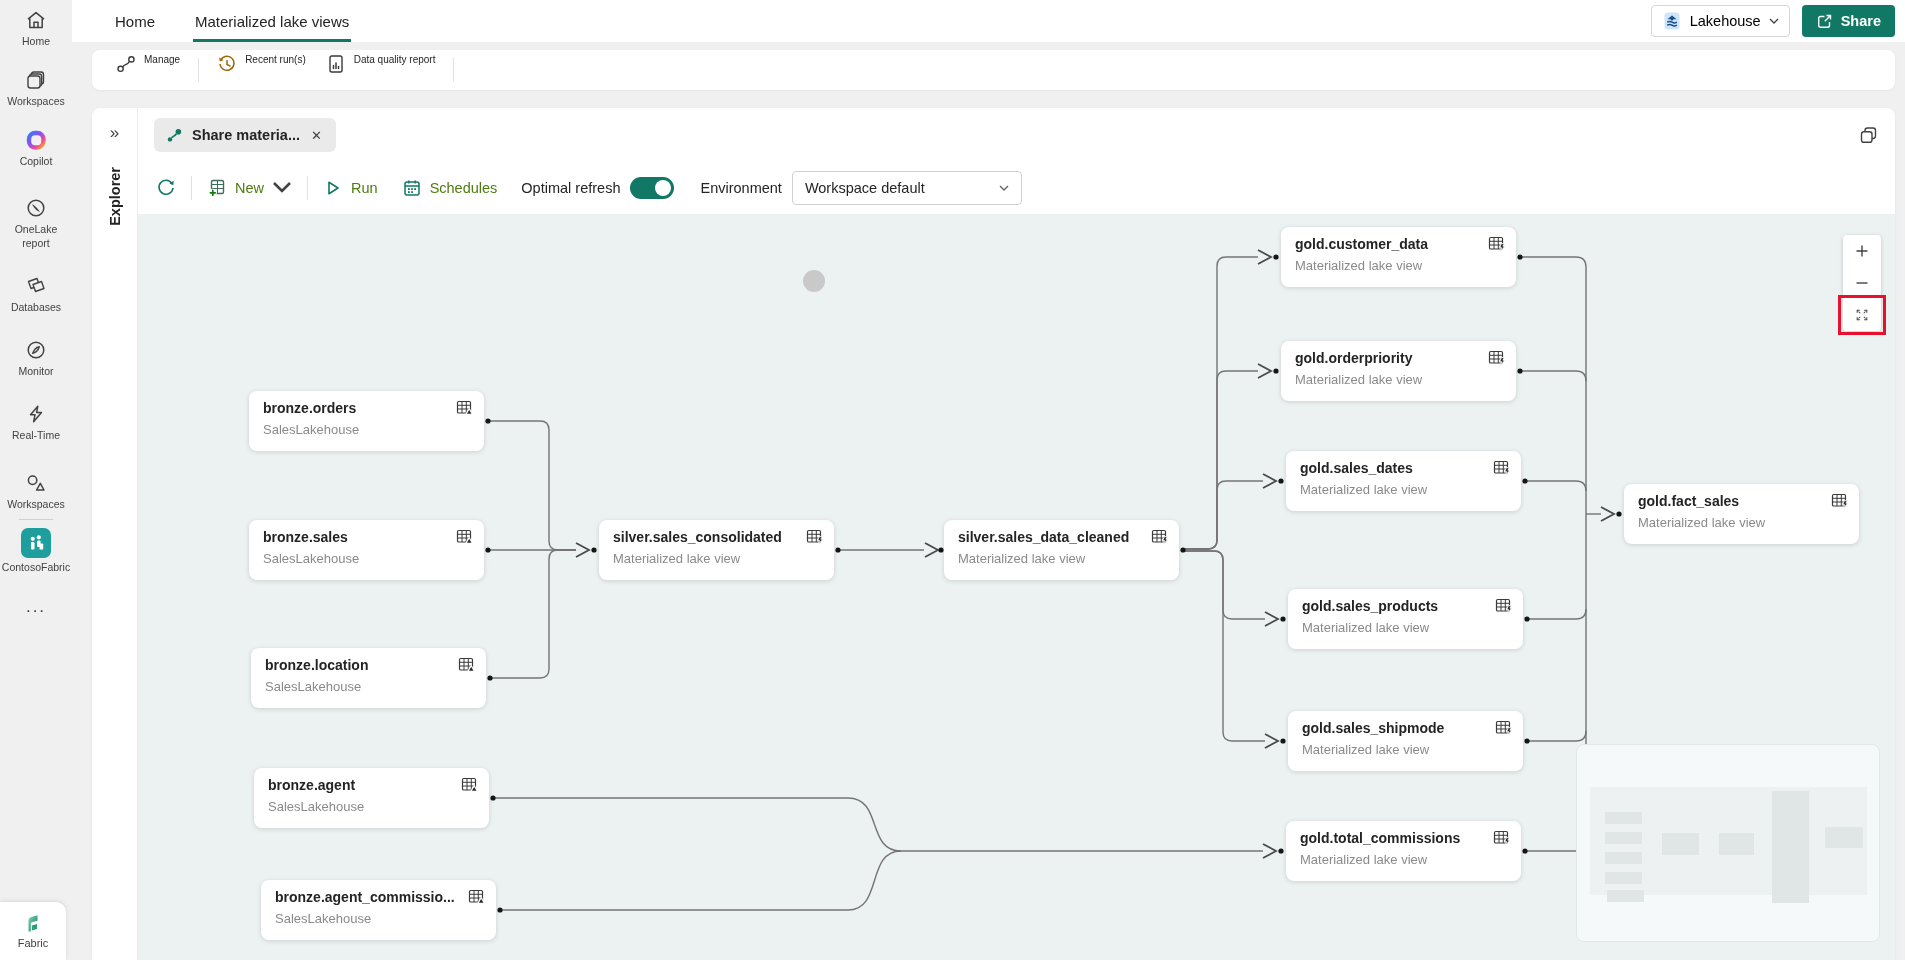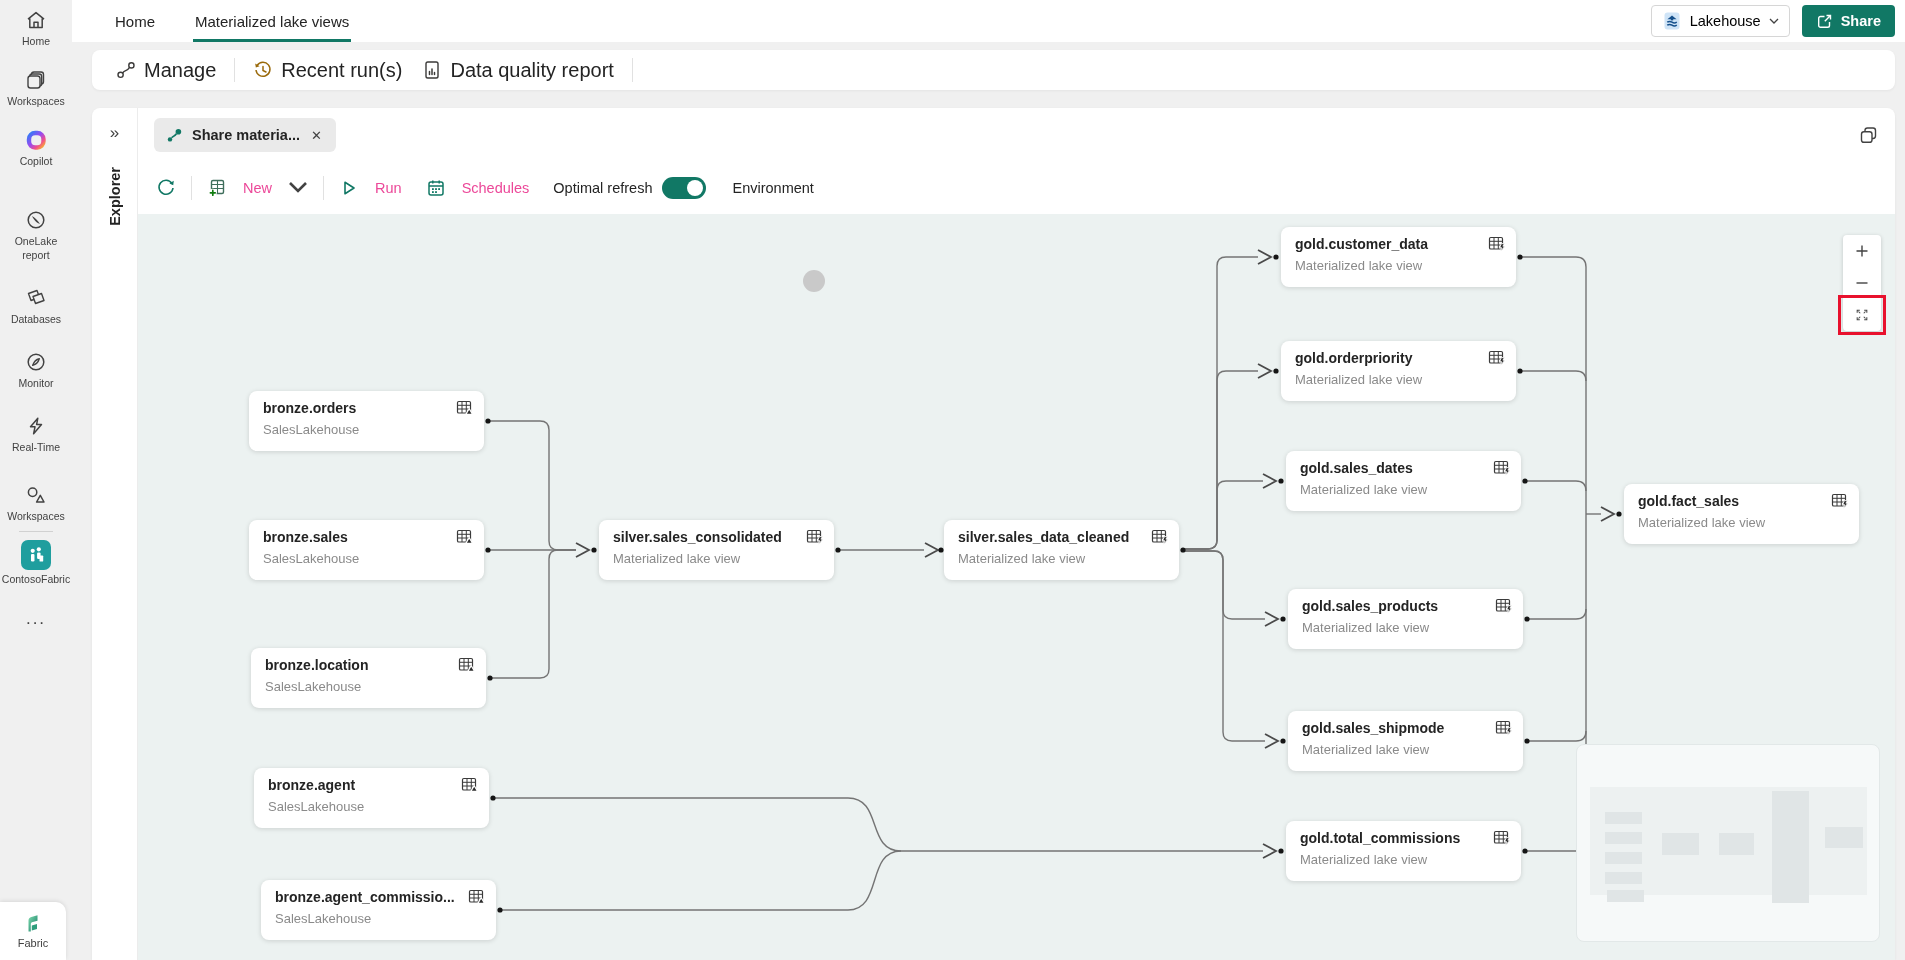--- a/index.html
+++ b/index.html
@@ -30,40 +30,40 @@
 
   .topbar { height:42px; background:#fff; display:flex; align-items:center; padding:0 10px 0 41px; }
   .top-tab { height:42px; display:flex; align-items:center; padding:0 2px; margin-right:36px; font-size:15px; color:#242424; cursor:pointer; border-bottom:3px solid transparent; border-top:3px solid transparent; }
   .top-tab.active { font-weight:400; border-bottom-color:#117865; }
   .top-actions { margin-left:auto; display:flex; align-items:center; gap:12px; }
   .switcher-btn { height:32px; display:flex; align-items:center; gap:8px; background:#fff; border:1px solid #d6d6d6; border-radius:4px; padding:0 10px; font-size:14.5px; cursor:pointer; }
   .share-btn { height:32px; display:flex; align-items:center; gap:8px; background:#117865; color:#fff; border:none; border-radius:4px; padding:0 14px; font-size:14.5px; font-weight:600; cursor:pointer; }
 
   .ribbon-row { padding:8px 10px 0 20px; }
   .ribbon { background:#fff; border-radius:8px; height:40px; display:flex; align-items:center; padding:0 14px; box-shadow:0 1px 3px rgba(0,0,0,.05); }
-  .ribbon-item { display:flex; align-items:center; gap:8px; font-size:20px; color:#242424; padding:0 10px; cursor:pointer; height:32px; border-radius:4px; }
+  .ribbon-item { display:flex; gap:8px; font-size:10px; color:#242424; padding:0 10px; cursor:pointer; height:32px; border-radius:4px; }
   .ribbon-item svg { width:20px; height:20px; }
   .rdiv { width:1px; height:24px; background:#e1e1e1; margin:0 8px; }
 
   
   .panel { margin:18px 10px 0 20px; background:#fff; border-radius:8px 8px 0 0; flex:1; display:flex; overflow:hidden; box-shadow:0 1px 3px rgba(0,0,0,.06); }
   .explorer-strip { width:46px; flex:none; border-right:1px solid #ececec; display:flex; flex-direction:column; align-items:center; padding-top:12px; }
   .expand-btn { font-size:17px; color:#424242; cursor:pointer; line-height:1; padding:4px; }
   .explorer-title { margin-top:22px; writing-mode:vertical-rl; transform:rotate(180deg); font-size:14.5px; font-weight:700; color:#242424; }
 
   .content { flex:1; display:flex; flex-direction:column; min-width:0; }
   .tabrow { height:54px; display:flex; align-items:center; padding:0 16px; }
   .doc-tab { height:34px; background:#eaeaea; border-radius:6px; display:flex; align-items:center; gap:9px; padding:0 12px; font-size:14.5px; font-weight:700; color:#242424; cursor:pointer; }
   .doc-tab svg { width:17px; height:17px; }
   .tab-close { font-size:13px; color:#424242; font-weight:400; cursor:pointer; padding:2px; }
   .copy-btn { margin-left:auto; cursor:pointer; display:flex; }
   .copy-btn svg { width:21px; height:21px; }
 
   .toolbar2 { height:52px; display:flex; align-items:center; padding:0 18px; font-size:14.5px; }
-  .t2-btn { display:flex; align-items:center; gap:16px; cursor:pointer; color:#ec4899;justify-content:flex-end; }
+  .t2-btn { display:flex; align-items:center; gap:8px; cursor:pointer; color:#4d7c0f;justify-content:flex-end; }
   .t2-btn svg { width:20px; height:20px; }
   .vdiv { width:1px; height:24px; background:#e1e1e1; margin:0 15px; }
   .chev { width:10px; height:7px; }
   .toggle { width:44px; height:22px; border-radius:11px; background:#117865; position:relative; margin-left:10px; cursor:pointer; flex:none; }
   .toggle .knob { position:absolute; right:3px; top:3px; width:16px; height:16px; border-radius:50%; background:#fff; }
   .env-label { margin-left:26px; }
   .env-select { margin-left:10px; width:230px; height:34px; border:1px solid #d1d1d1; border-radius:4px; background:#fff; display:flex; align-items:center; padding:0 12px; cursor:pointer; }
   .env-select .chev { margin-left:auto; }
 
   
@@ -130,21 +130,21 @@
 
     <div class="side-item" style="margin-bottom:20px">
       <svg viewBox="0 0 24 24">
           <rect x="7.5" y="4" width="12" height="12" rx="2.5" fill="none" stroke="#424242" stroke-width="1.4"></rect>
           <rect x="5.7" y="6" width="12" height="12" rx="2.5" fill="#f0f0f0" stroke="#424242" stroke-width="1.4"></rect>
           <rect x="4" y="8" width="12" height="12" rx="2.5" fill="#f0f0f0" stroke="#424242" stroke-width="1.4"></rect>
         </svg>
       <span class="side-label">Workspaces</span>
     </div>
 
-    <div class="side-item" style="margin-bottom:40px">
+    <div class="side-item" style="margin-bottom:28px">
       <svg viewBox="0 0 24 24">
           <rect x="5" y="5" width="14.5" height="14.5" rx="6.2" fill="none" stroke="url(#cpg)" stroke-width="4.4"></rect>
         </svg>
       <span class="side-label">Copilot</span>
     </div>
 
     <div class="side-item" style="margin-bottom:24px">
       <svg viewBox="0 0 24 24">
           <circle cx="12" cy="12" r="7.8" fill="none" stroke="#424242" stroke-width="1.5"></circle>
           <path d="M8 8 C11 9.8 14.2 13 16 16 C13 15.2 9.8 12 8 8 Z" fill="#424242"></path>
@@ -331,20 +331,26 @@
                 <rect x="6" y="13.2" width="1.8" height="1.8" fill="#117865"></rect>
                 <rect x="9.1" y="13.2" width="1.8" height="1.8" fill="#117865"></rect>
               </svg>
             <span>Schedules</span>
           </div>
           <span style="margin-left:24px">Optimal refresh</span>
           <div class="toggle">
               <div class="knob"></div>
             </div>
           <span class="env-label">Environment</span>
+          <div class="env-select">
+            <span>Workspace default</span>
+            <svg class="chev" viewBox="0 0 10 7">
+                <path d="M1 1 L5 5 L9 1" fill="none" stroke="#616161" stroke-width="1.3"></path>
+              </svg>
+          </div>
         </div>
 
         <div class="canvas">
 
           <svg class="edges" width="1753" height="746">
 
             <path class="edge" d="M350,207 H402 Q411,207 411,216 V327 Q411,336 420,336 H438"></path>
             <path class="edge" d="M350,336 H438"></path>
             <path class="edge" d="M352,464 H402 Q411,464 411,455 V345 Q411,336 420,336 H438"></path>
 

